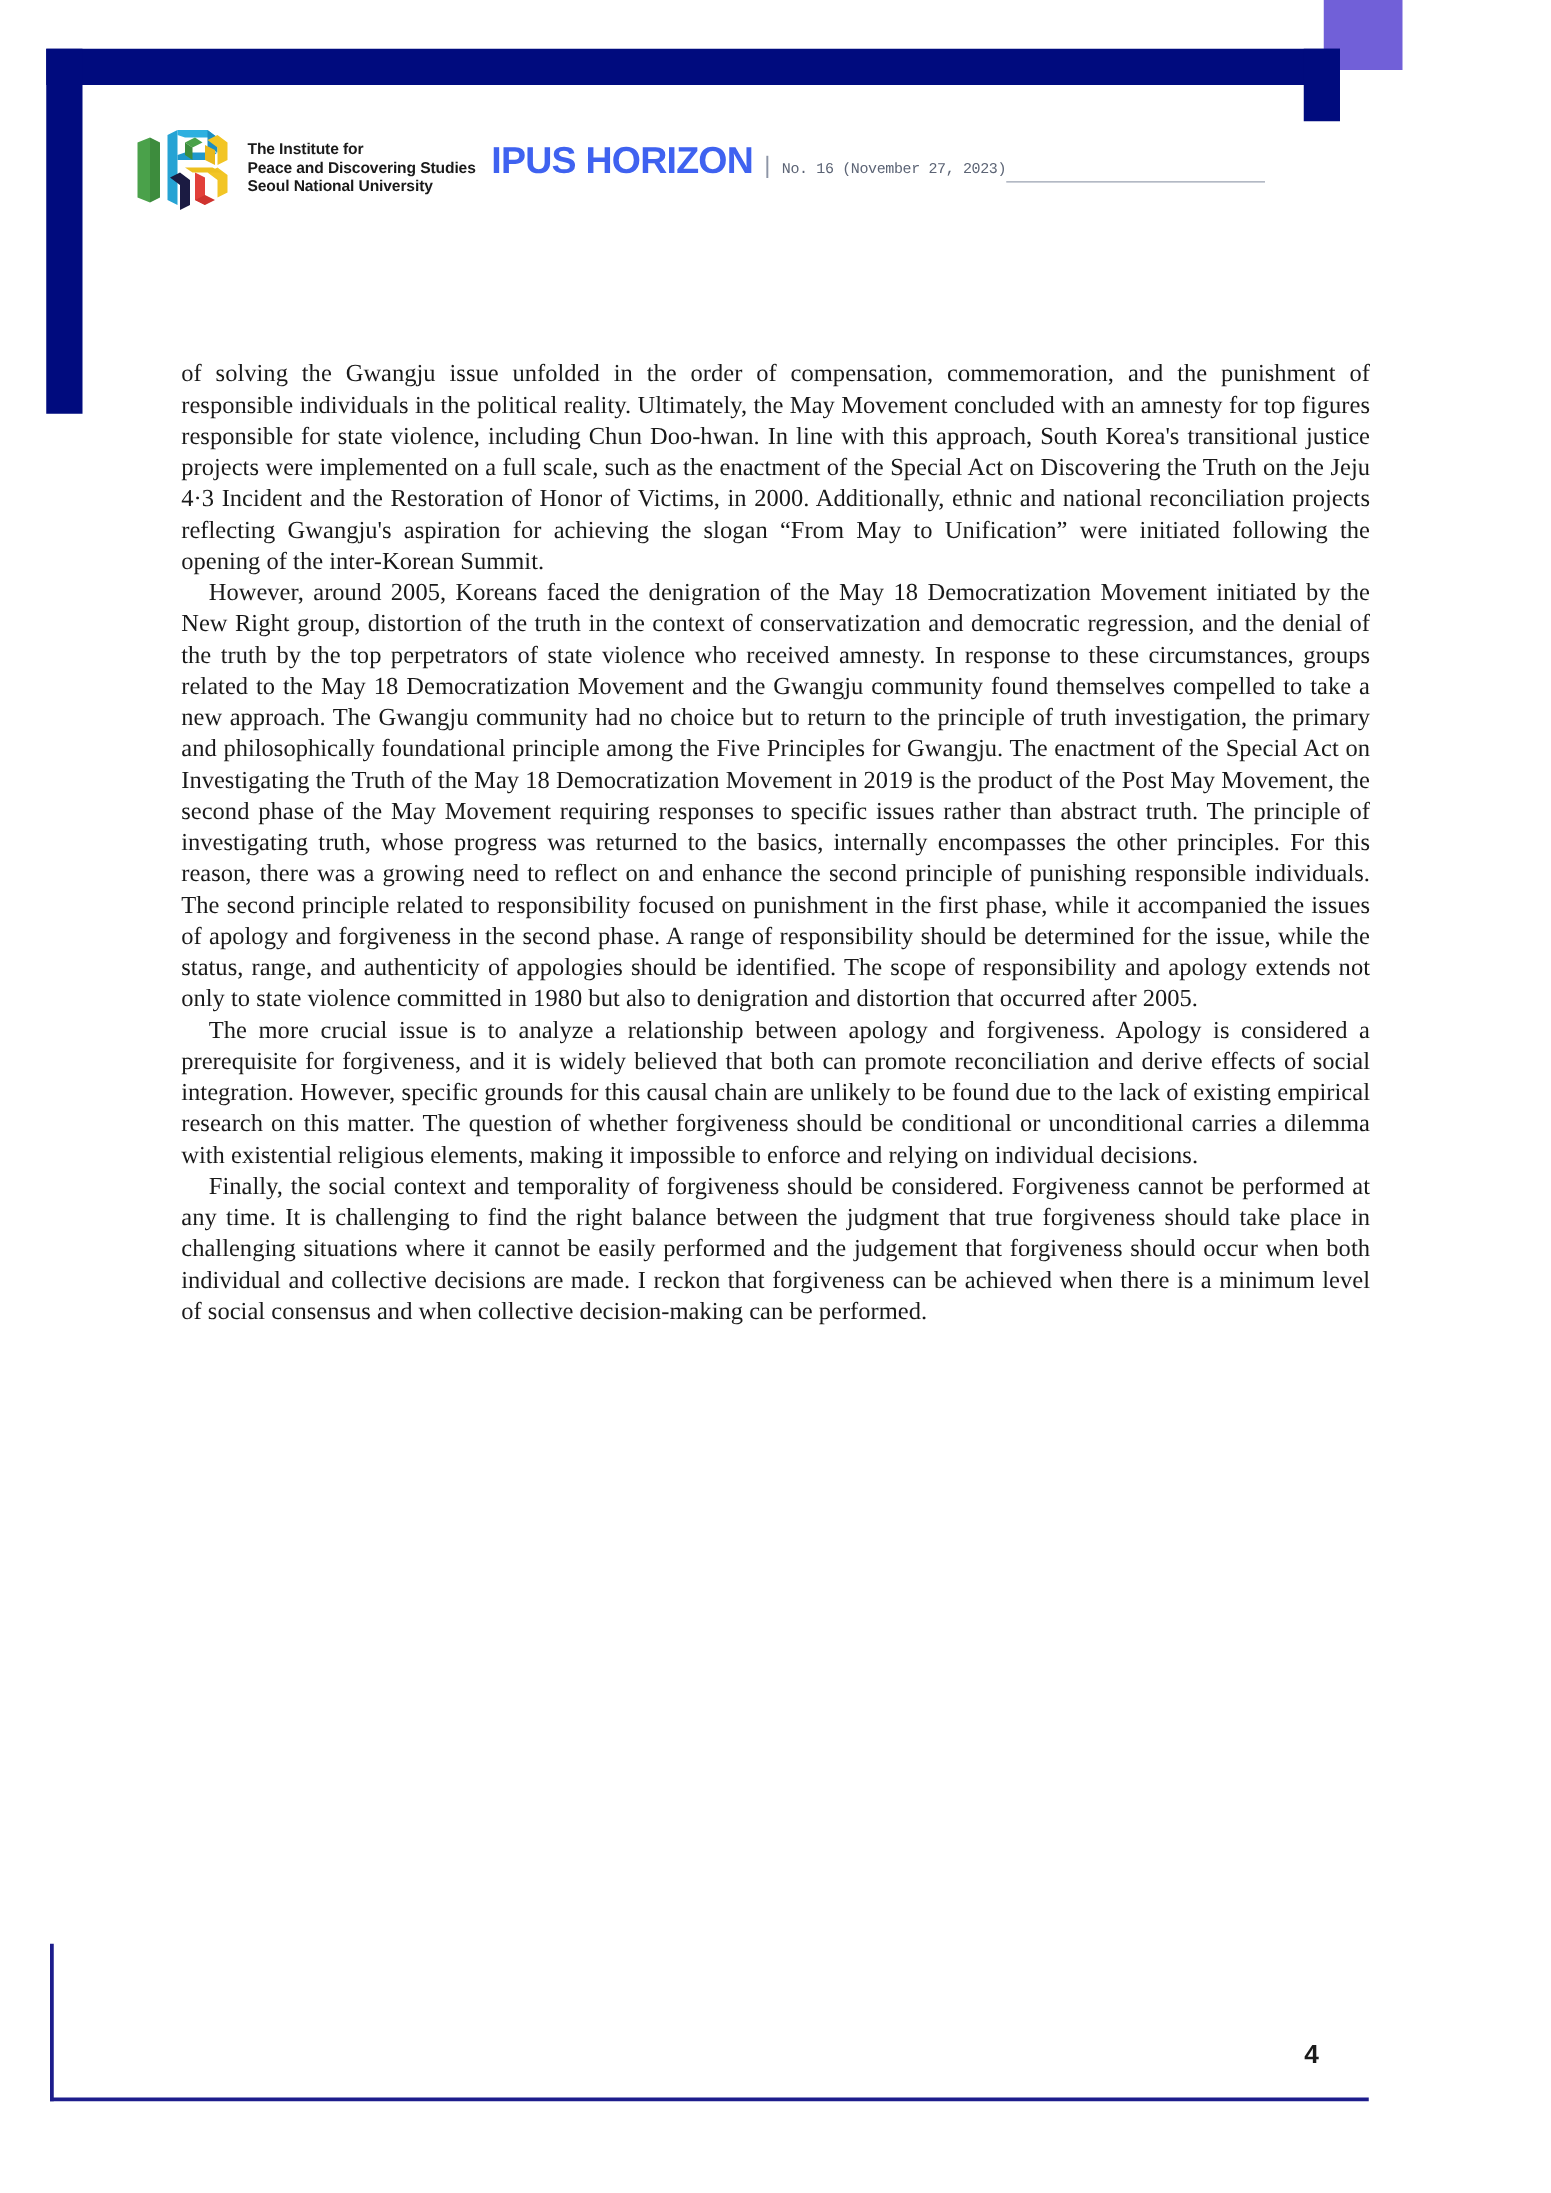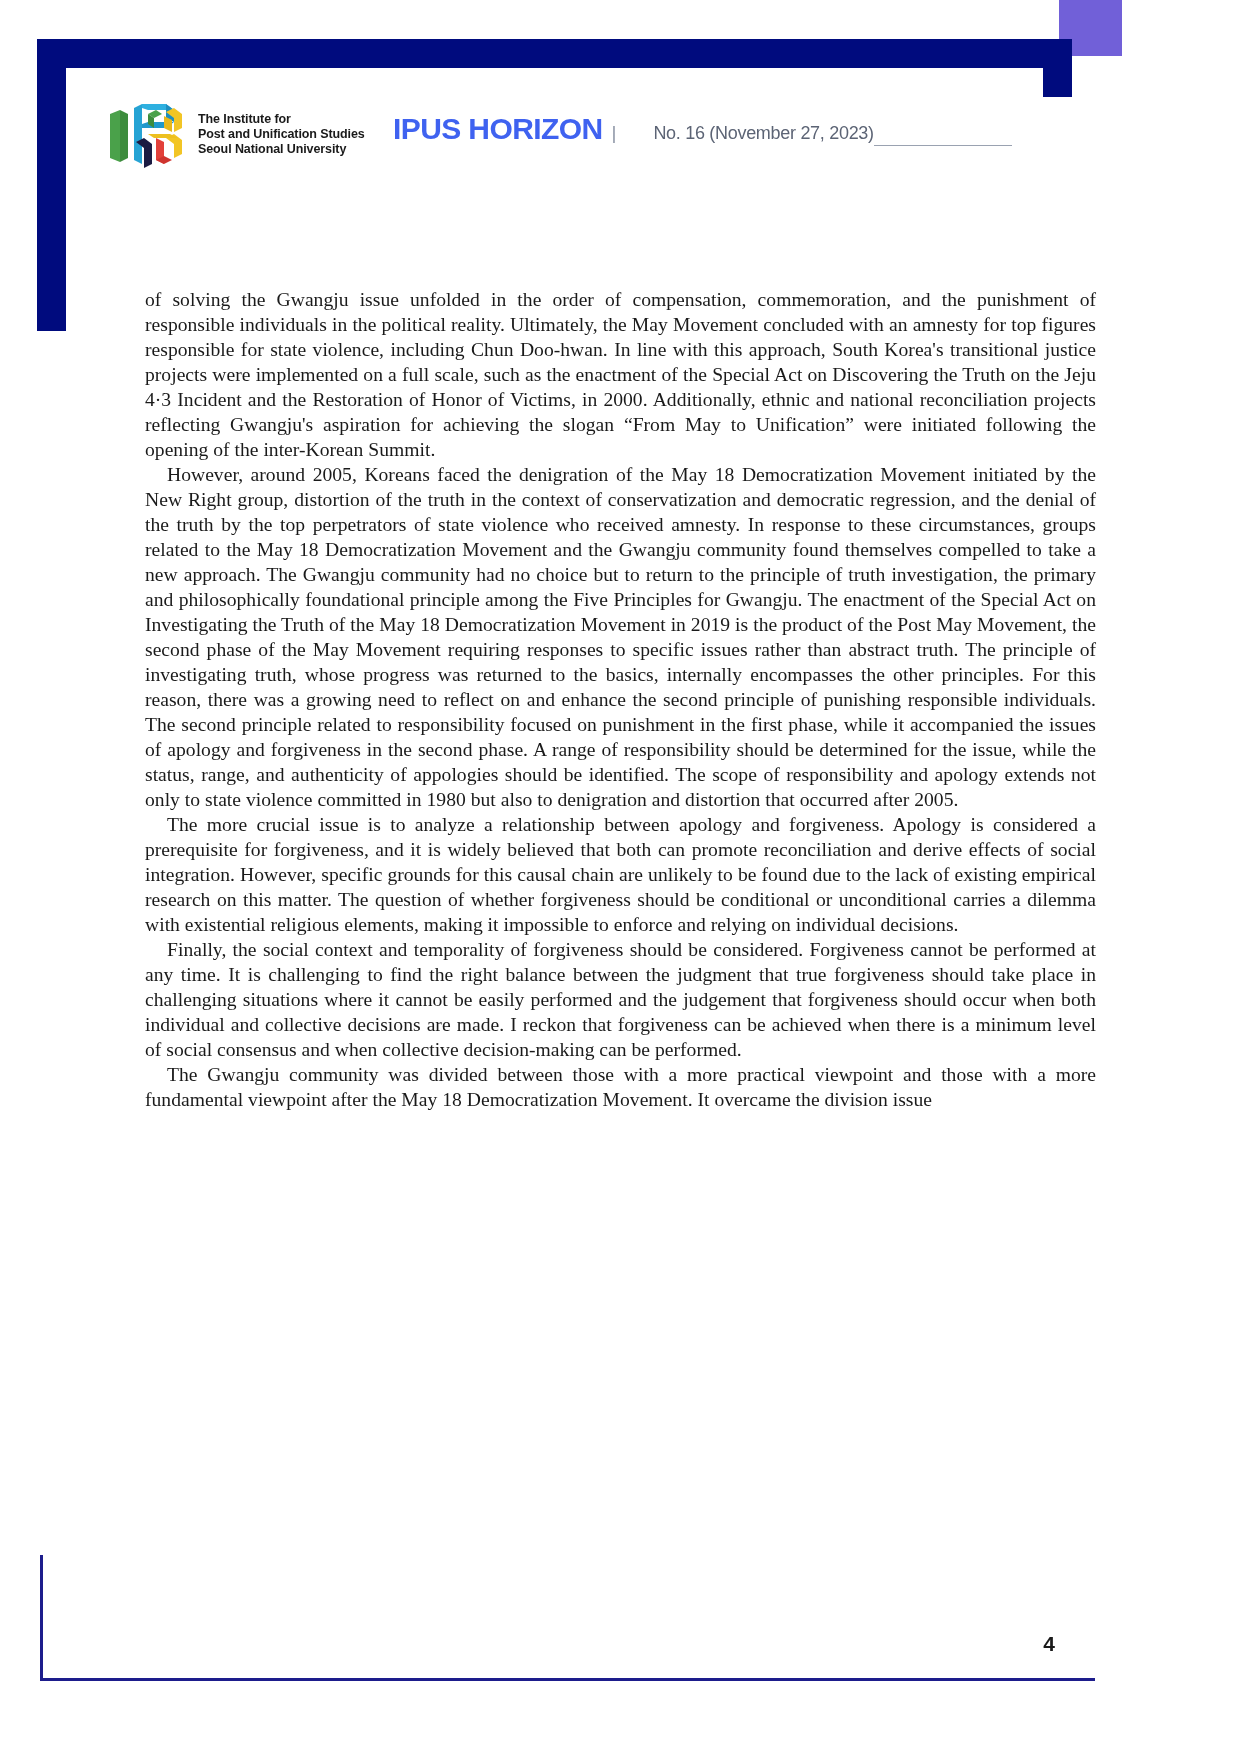--- a/index.html
+++ b/index.html
@@ -122,25 +122,24 @@
   }
   .masthead-sep {
     display: inline-block;
     margin: 0 9px;
     font-family: "Liberation Sans", sans-serif;
     font-size: 19px;
     color: #8d95a6;
     font-weight: 300;
   }
   .masthead-issue {
-    font-family: Liberation Sans, sans-serif;
-    font-size: 18px;
+    font-family: Liberation Mono, monospace;
+    font-size: 12px;
     color: #5c6475;
     letter-spacing: -0.3px;
-    margin-left: 28px;
   }
   .masthead-rule {
     margin-top: 6px;
     width: 393px;
     height: 1.5px;
     background: #9aa2b1;
   }
 
   
   .content {
@@ -210,39 +209,38 @@
           <polygon points="48,62 56,66 64,62 56,58" fill="#cf342f"></polygon>
 
           <polygon points="28,44 36,40 44,46 44,66 36,70 36,50" fill="#1b1b42"></polygon>
 
           <polygon points="40,16 48,12 54,16 46,20" fill="#4aa14a"></polygon>
           <polygon points="40,16 46,20 46,30 40,26" fill="#3d8c3d"></polygon>
         </svg>
       </span>
       <span class="logo-text">
         <span>The Institute for</span><br>
-        <span>Post and Unification Studies</span><br>
+        <span>Peace and Discovering Studies</span><br>
         <span>Seoul National University</span>
       </span>
     </div>
 
     <div class="masthead-wrap">
       <div class="masthead-row">
         <span class="masthead-title">IPUS HORIZON</span>
         <span class="masthead-sep">|</span>
         <span class="masthead-issue">No. 16 (November 27, 2023)</span>
       </div>
       <div class="masthead-rule"></div>
     </div>
 
   </div>
 
   <div class="content">
     <p>of solving the Gwangju issue unfolded in the order of compensation, commemoration, and the punishment of responsible individuals in the political reality. Ultimately, the May Movement concluded with an amnesty for top figures responsible for state violence, including Chun Doo-hwan. In line with this approach, South Korea's transitional justice projects were implemented on a full scale, such as the enactment of the Special Act on Discovering the Truth on the Jeju 4·3 Incident and the Restoration of Honor of Victims, in 2000. Additionally, ethnic and national reconciliation projects reflecting Gwangju's aspiration for achieving the slogan “From May to Unification” were initiated following the opening of the inter-Korean Summit.</p>
     <p class="indent">However, around 2005, Koreans faced the denigration of the May 18 Democratization Movement initiated by the New Right group, distortion of the truth in the context of conservatization and democratic regression, and the denial of the truth by the top perpetrators of state violence who received amnesty. In response to these circumstances, groups related to the May 18 Democratization Movement and the Gwangju community found themselves compelled to take a new approach. The Gwangju community had no choice but to return to the principle of truth investigation, the primary and philosophically foundational principle among the Five Principles for Gwangju. The enactment of the Special Act on Investigating the Truth of the May 18 Democratization Movement in 2019 is the product of the Post May Movement, the second phase of the May Movement requiring responses to specific issues rather than abstract truth. The principle of investigating truth, whose progress was returned to the basics, internally encompasses the other principles. For this reason, there was a growing need to reflect on and enhance the second principle of punishing responsible individuals. The second principle related to responsibility focused on punishment in the first phase, while it accompanied the issues of apology and forgiveness in the second phase. A range of responsibility should be determined for the issue, while the status, range, and authenticity of appologies should be identified. The scope of responsibility and apology extends not only to state violence committed in 1980 but also to denigration and distortion that occurred after 2005.</p>
     <p class="indent">The more crucial issue is to analyze a relationship between apology and forgiveness. Apology is considered a prerequisite for forgiveness, and it is widely believed that both can promote reconciliation and derive effects of social integration. However, specific grounds for this causal chain are unlikely to be found due to the lack of existing empirical research on this matter. The question of whether forgiveness should be conditional or unconditional carries a dilemma with existential religious elements, making it impossible to enforce and relying on individual decisions.</p>
     <p class="indent">Finally, the social context and temporality of forgiveness should be considered. Forgiveness cannot be performed at any time. It is challenging to find the right balance between the judgment that true forgiveness should take place in challenging situations where it cannot be easily performed and the judgement that forgiveness should occur when both individual and collective decisions are made. I reckon that forgiveness can be achieved when there is a minimum level of social consensus and when collective decision-making can be performed.</p>
-    <p class="indent">The Gwangju community was divided between those with a more practical viewpoint and those with a more fundamental viewpoint after the May 18 Democratization Movement. It overcame the division issue</p>
   </div>
 
   <div class="page-number">4</div>
 
 </div>
 
 </body></html>

